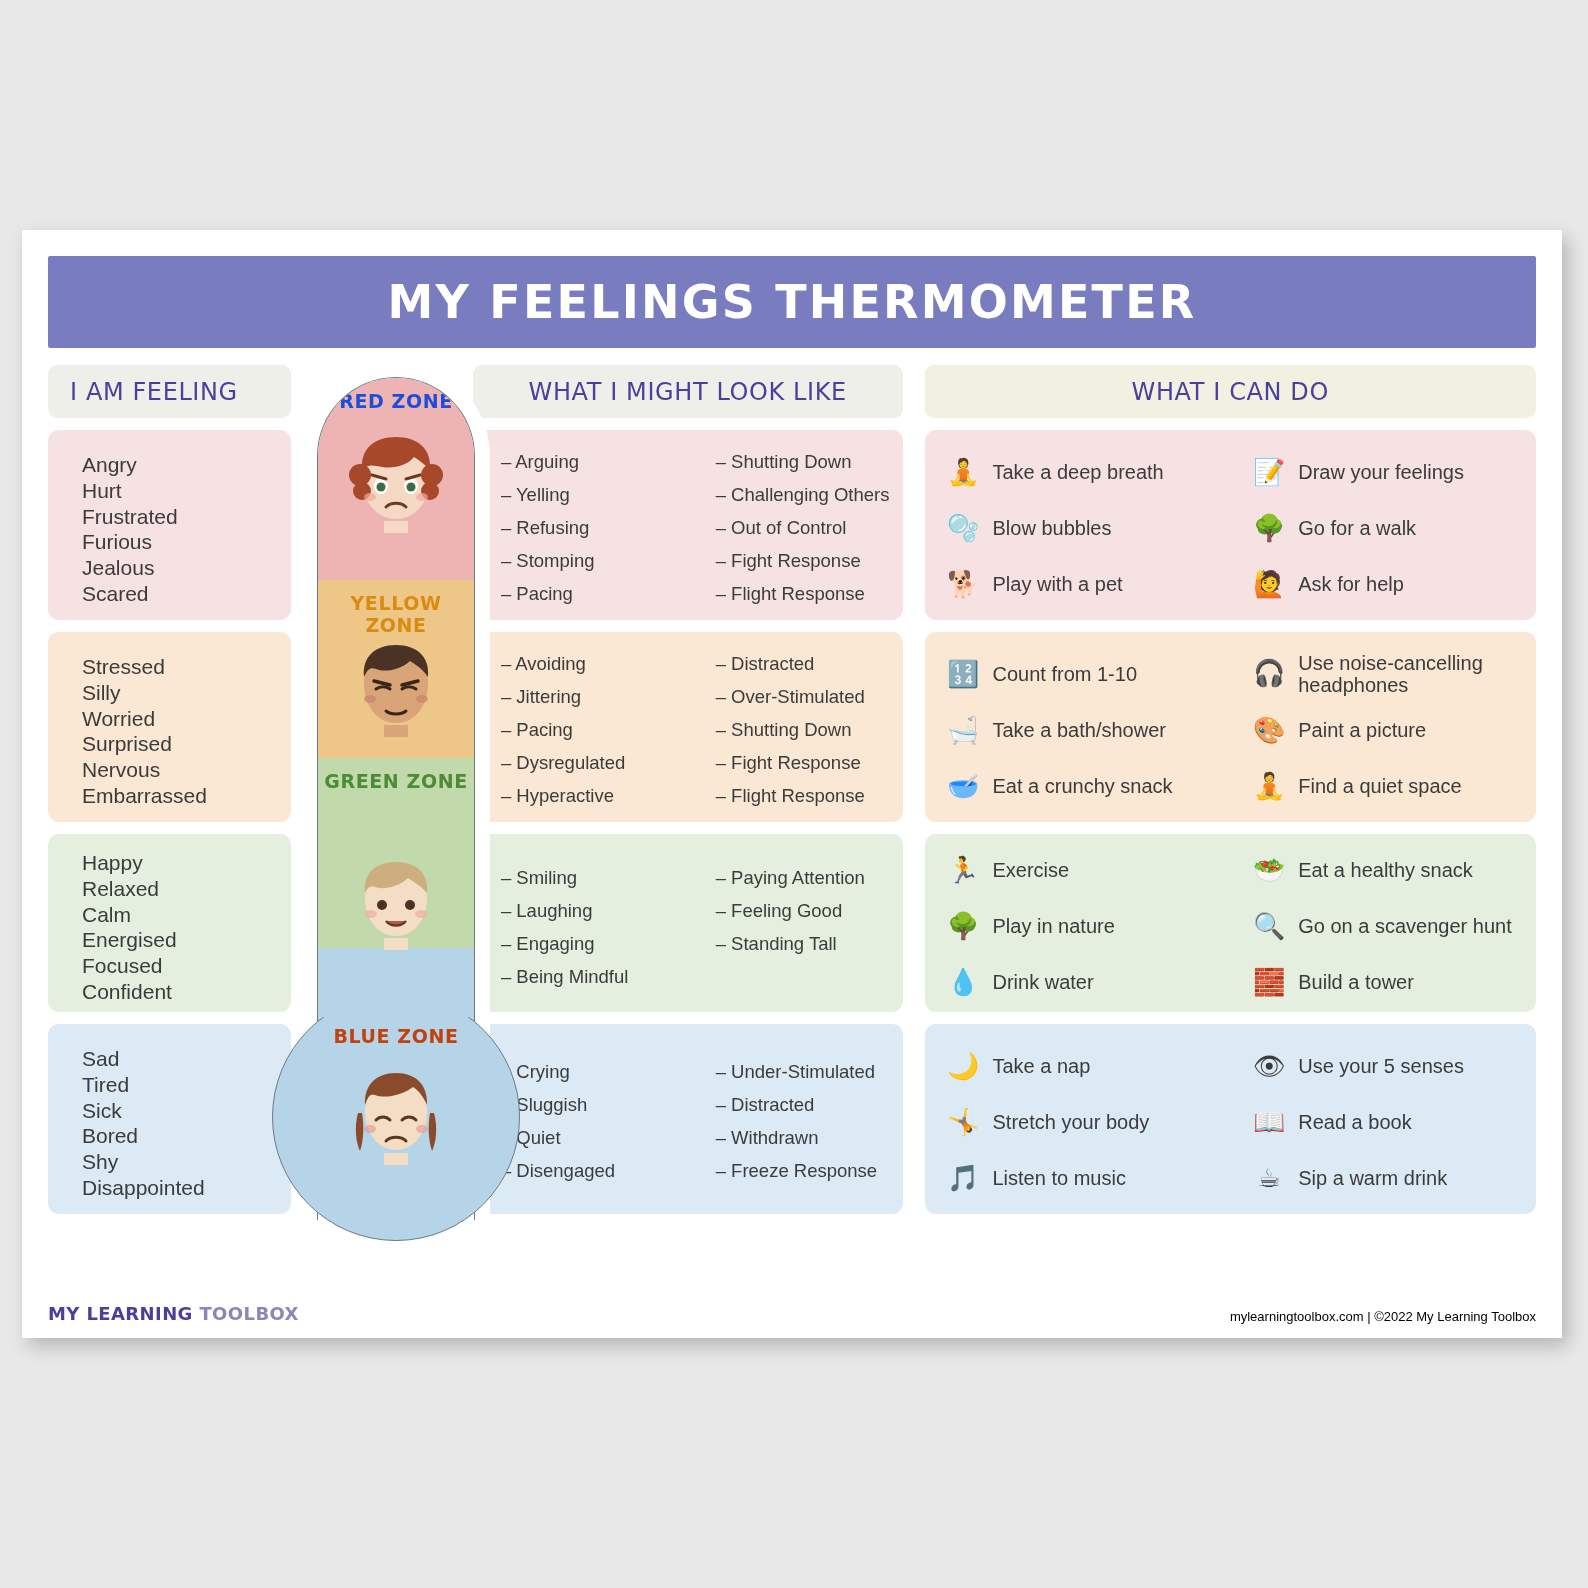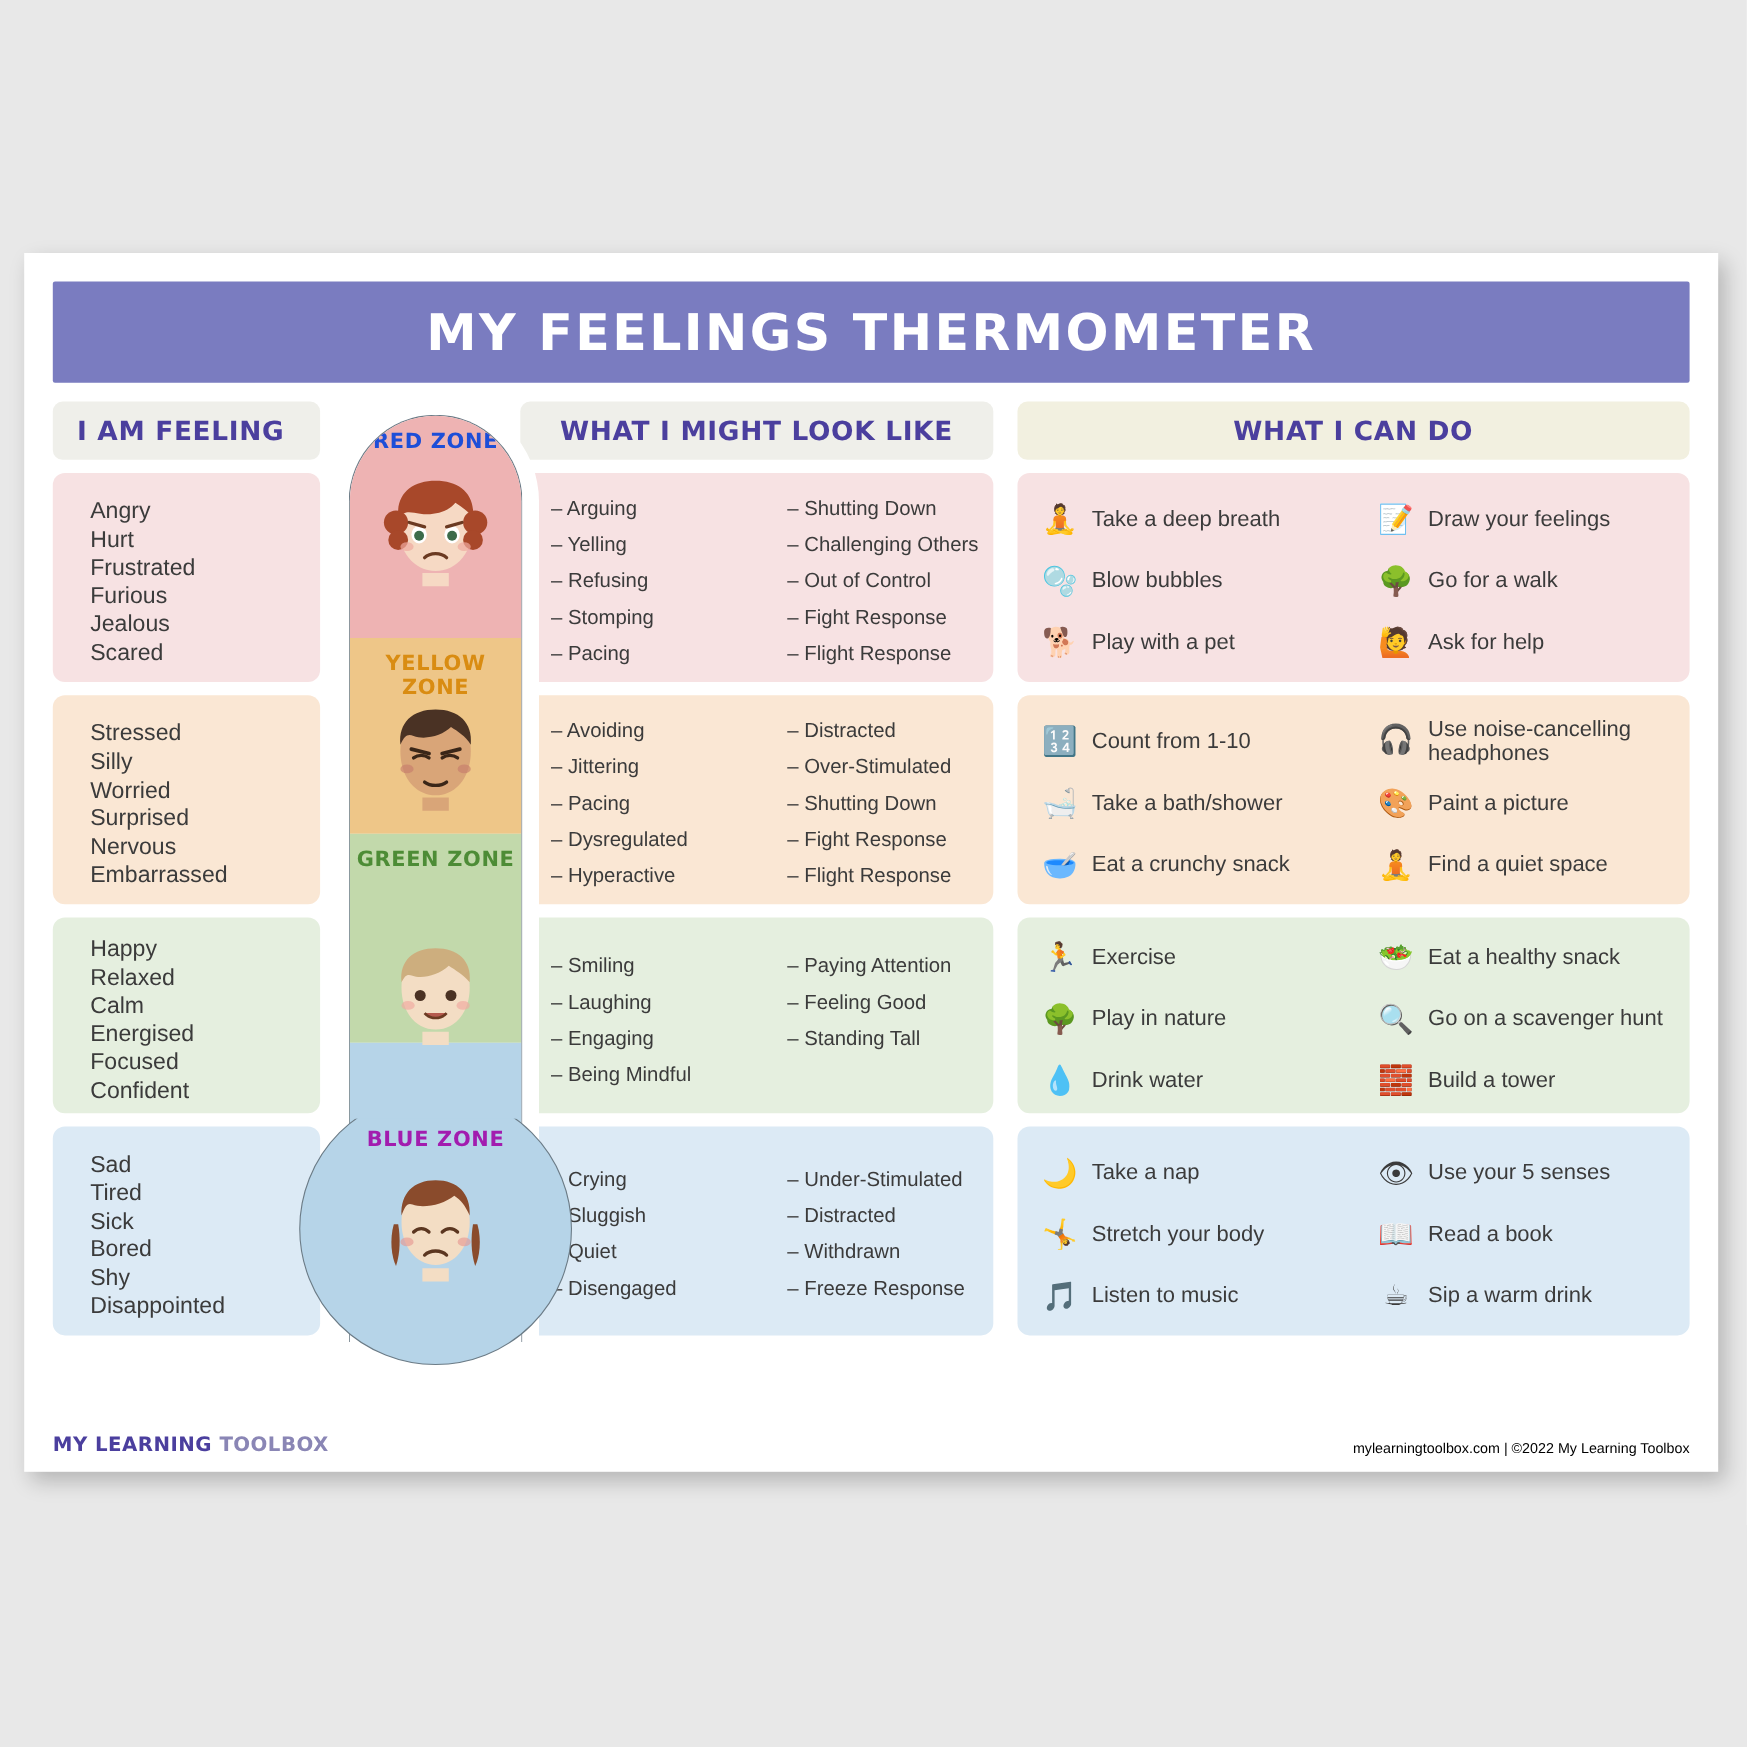--- a/index.html
+++ b/index.html
@@ -59,21 +59,21 @@
   .col-do   { width: 622px; margin-left: 22px;}
 
   
   .hdr {
     height: 53px;
     border-radius: 9px;
     display: flex;
     align-items: center;
     justify-content: center;
     color: #4b3f9e;
-    font-weight: bold;
+    font-weight: normal;
     font-size: 24px;
     letter-spacing: 0.6px;
     font-family: "DejaVu Sans", sans-serif;
   }
   .hdr-feel { background: #efefea; justify-content: flex-start; padding-left: 22px;}
   .hdr-look { background: #efefea; width: 100%;}
   .hdr-do   { background: #f2f0e0; width: 100%;}
 
   
   .rowgap { height: 12px; }
@@ -186,21 +186,21 @@
   }
   .bulb-label {
     position: absolute;
     left: 0;
     top: 660px;
     width: 182px;
     text-align: center;
     z-index: 6;
     font-weight: bold;
     font-size: 19px;
-    color: #a21caf;
+    color: #c2410c;
     letter-spacing: 0.6px;
     font-family: "DejaVu Sans", sans-serif;
   }
 
   
   .face {
     position: absolute;
     z-index: 6;
     width: 120px;
     height: 112px;

